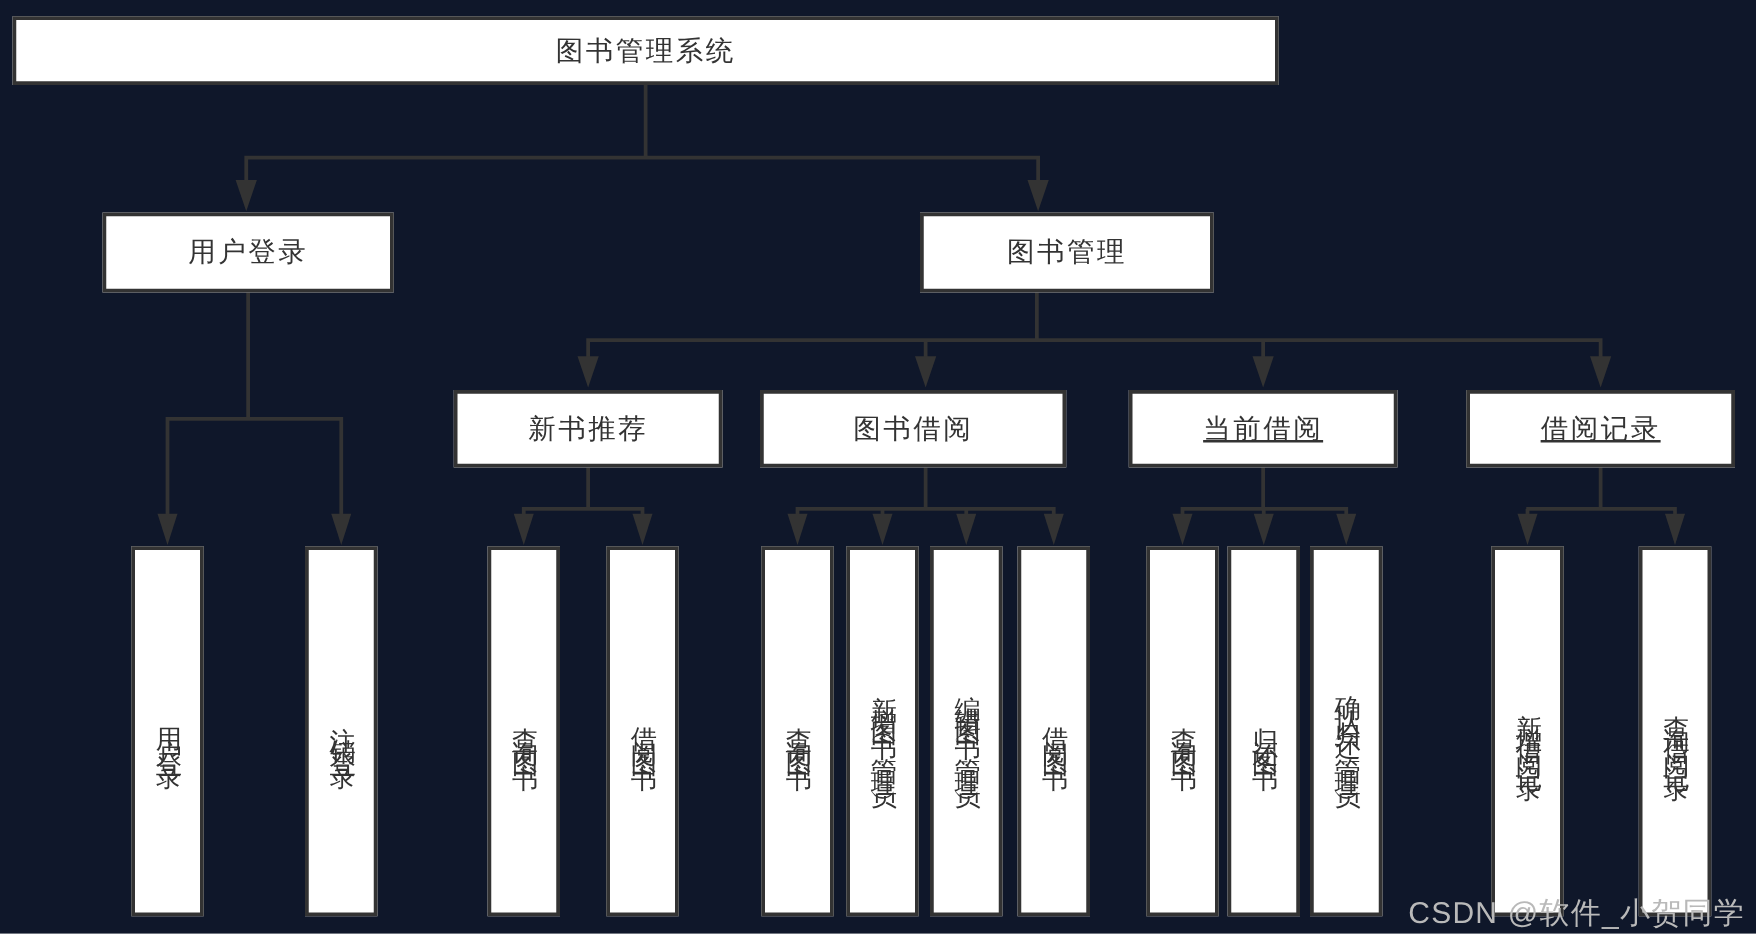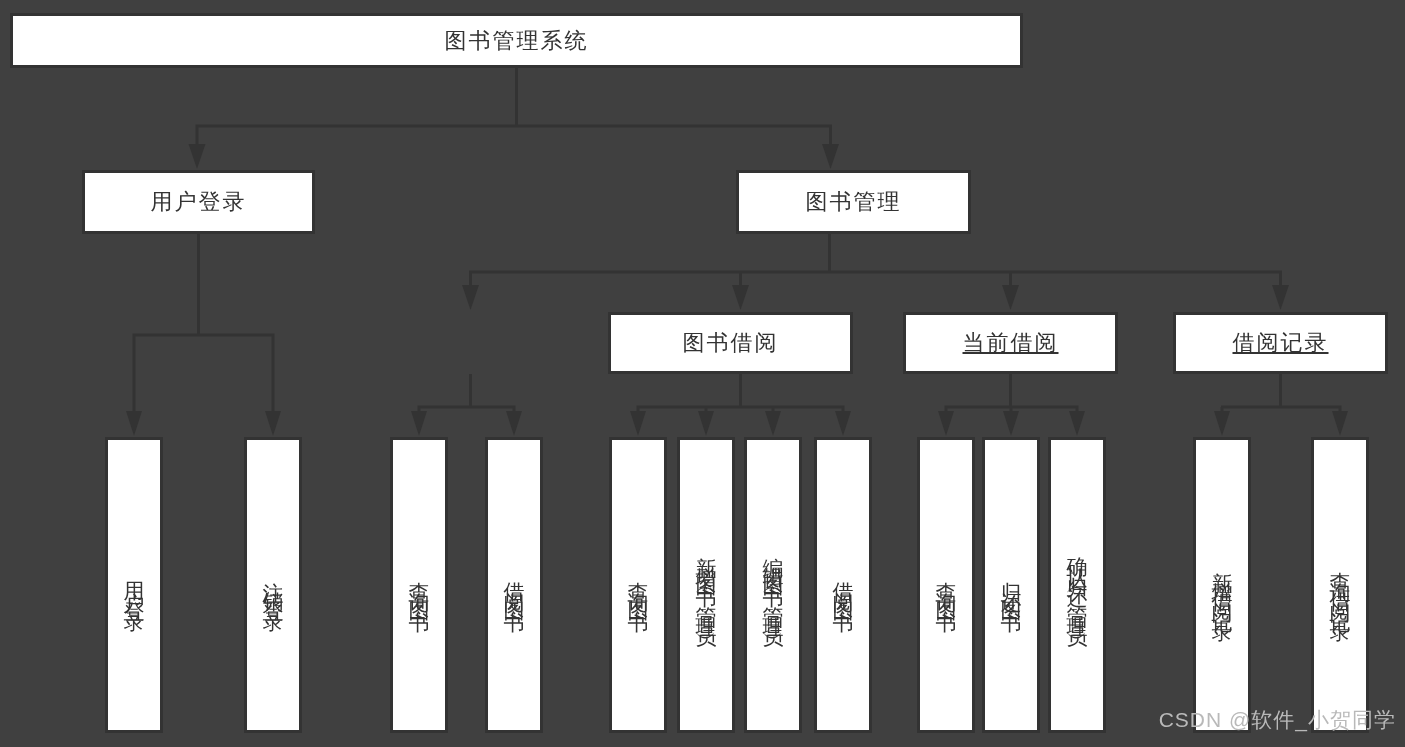--- a/index.html
+++ b/index.html
@@ -1,20 +1,20 @@
 <!DOCTYPE html>
 <html><head>
 <meta charset="utf-8">
 <style>
   html, body { margin: 0; padding: 0; background: #ffffff; }
   .stage {
     position: relative;
     width: 1405px;
     height: 747px;
-    background: #404040;
+    background: #0f172a;
     font-family: "Liberation Sans", sans-serif;
     overflow: hidden;
   }
   .stage svg { position: absolute; left: 0; top: 0; }
   .node {
     position: absolute;
     box-sizing: border-box;
     border: 3px solid #333333;
     background: #ffffff;
     color: #333333;
@@ -39,23 +39,23 @@
     font-size: 21px;
     letter-spacing: 10px;
     top: 437px;
     width: 58px;
     height: 296px;
     z-index: 1;
   }
   .watermark {
     position: absolute;
     right: 9px;
-    bottom: 13px;
+    bottom: 1px;
     color: #b9b9b9;
-    font-size: 21px;
+    font-size: 24px;
     letter-spacing: 1px;
     z-index: 2;
     white-space: nowrap;
   }
   .cline { stroke: #333333; stroke-width: 3; fill: none; }
   .ahead { fill: #333333; stroke: none; }
 </style>
 </head>
 <body>
 
@@ -95,20 +95,21 @@
     <path class="cline" d="M1280.5 374 L1280.5 407 M1221 407 L1341.5 407 M1222 407 L1222 416 M1340 407 L1340 416"></path>
     <polygon class="ahead" points="1222,436 1214,411 1230,411"></polygon>
     <polygon class="ahead" points="1340,436 1332,411 1348,411"></polygon>
   </svg>
 
   <div class="node" style="left:10px; top:13px; width:1013px; height:55px;">图书管理系统</div>
 
   <div class="node" style="left:82px; top:170px; width:233px; height:64px;">用户登录</div>
   <div class="node" style="left:736px; top:170px; width:235px; height:64px;">图书管理</div>
 
+  <div class="node" style="left:363px; top:312px; width:215px; height:62px;">新书推荐</div>
   <div class="node" style="left:608px; top:312px; width:245px; height:62px;font-family:Liberation Serif, serif;">图书借阅</div>
   <div class="node" style="left:903px; top:312px; width:215px; height:62px;text-decoration:underline;">当前借阅</div>
   <div class="node" style="left:1173px; top:312px; width:215px; height:62px;text-decoration:underline;">借阅记录</div>
 
   <div class="leaf" style="left:105px;">用户登录</div>
   <div class="leaf" style="left:244px;">注销登录</div>
 
   <div class="leaf" style="left:390px;">查询图书</div>
   <div class="leaf" style="left:485px;">借阅图书</div>
 

